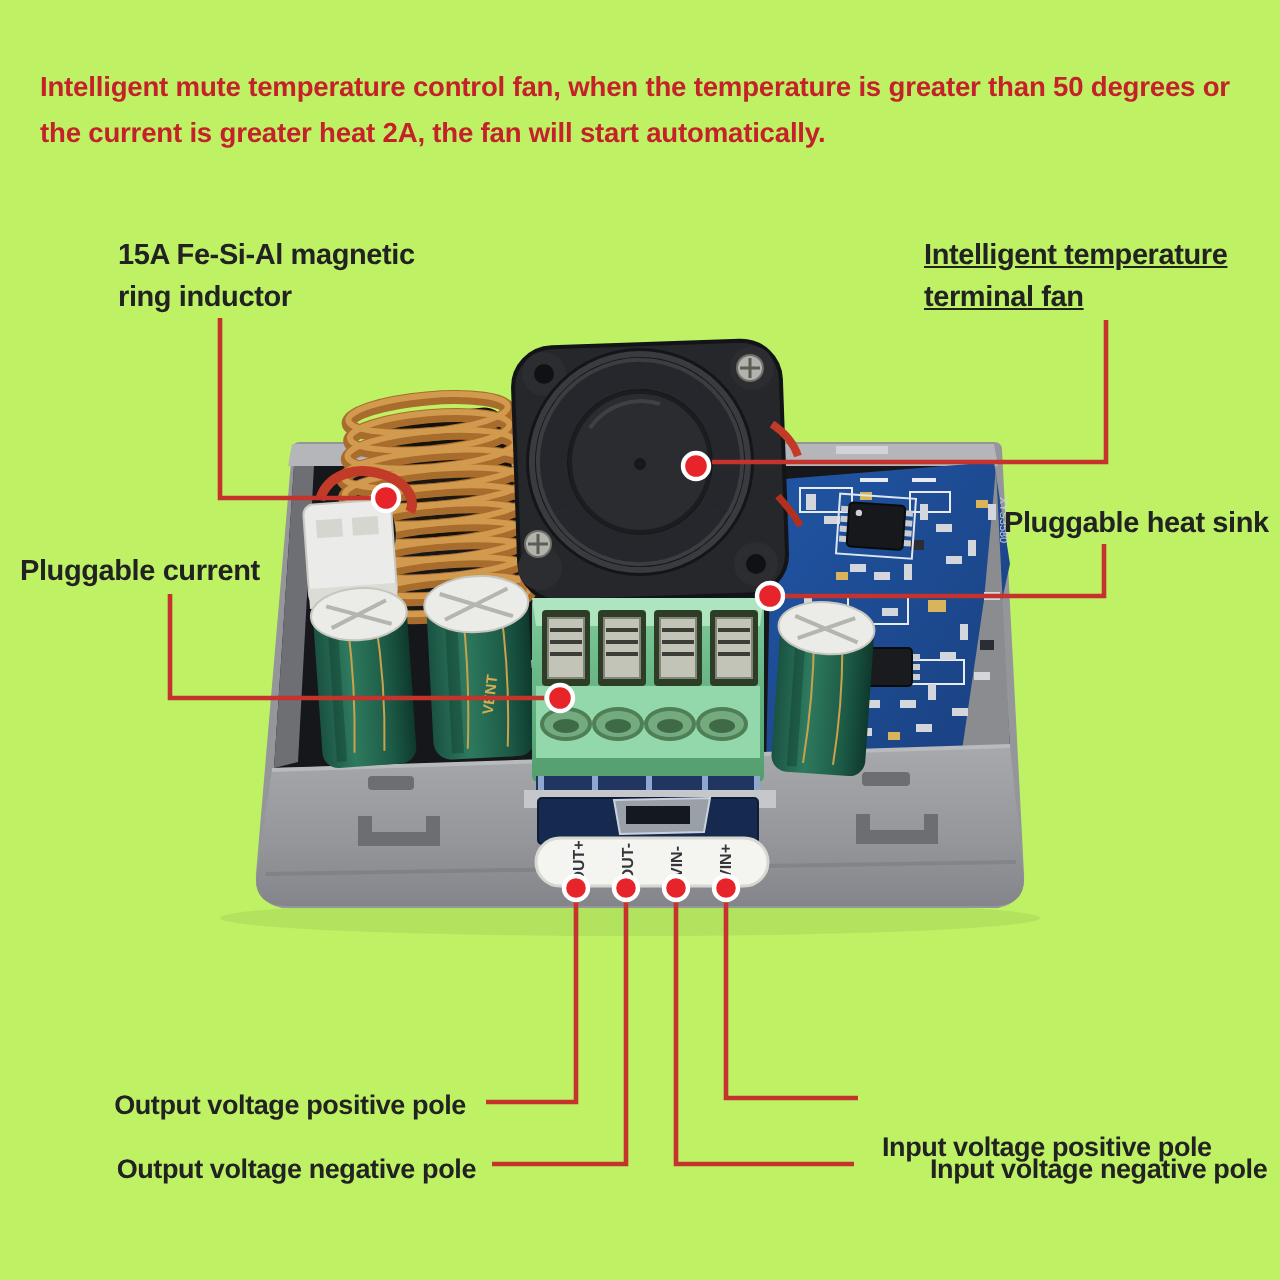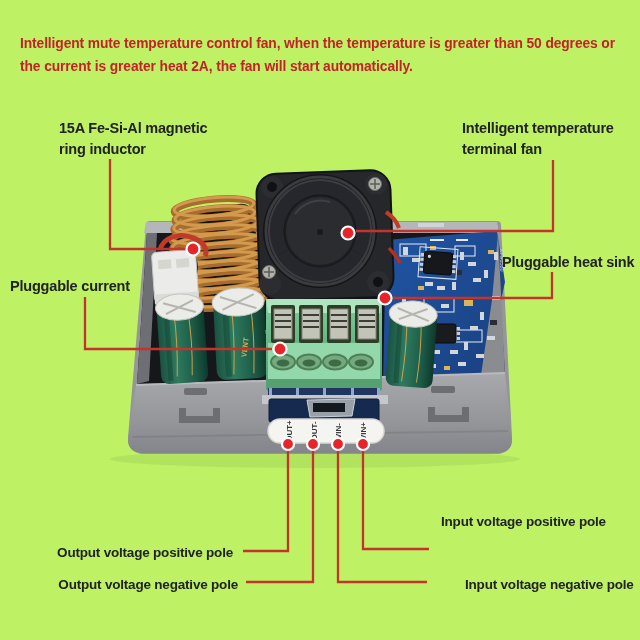--- a/index.html
+++ b/index.html
@@ -346,30 +346,30 @@
       <circle class="cd" cx="338" cy="444" r="6"></circle>
       <circle class="cd" cx="363" cy="444" r="6"></circle>
     </g>
   </svg>
 
   <div class="lbl" style="left:38px;top:118px;margin-left:21px;">
     <span>15A Fe-Si-Al magnetic</span>
     <span>ring inductor</span>
   </div>
 
-  <div class="lbl" style="left:462px;top:118px;">
+  <div class="lbl" style="left:462px;top:118px;text-decoration:underline;">
     <span>Intelligent temperature</span>
     <span>terminal fan</span>
   </div>
 
   <div class="lbl" style="left:10px;top:276px;">Pluggable current</div>
 
   <div class="lbl" style="left:502px;top:252px;">Pluggable heat sink</div>
 
   <div class="lbl small ralign" style="left:0px;top:542px;width:233px;text-align:right;">Output voltage positive pole</div>
 
   <div class="lbl small ralign" style="left:0px;top:574px;width:238px;text-align:right;">Output voltage negative pole</div>
 
-  <div class="lbl small" style="left:441px;top:511px;">Input voltage positive pole</div>
+  <div class="lbl small" style="left:441px;top:563px;">Input voltage positive pole</div>
 
   <div class="lbl small" style="left:418px;top:574px;padding-left:47px;">Input voltage negative pole</div>
 
 </div>
 
 </body></html>

